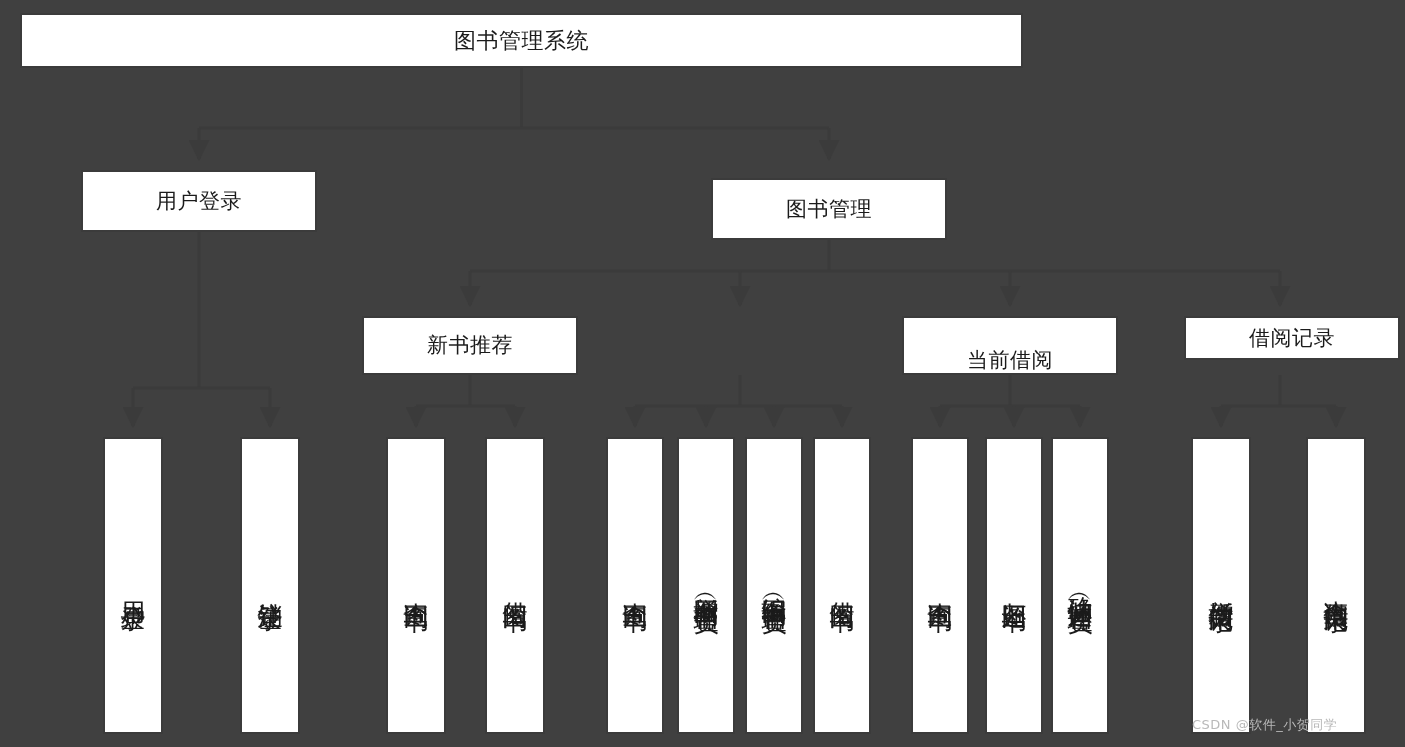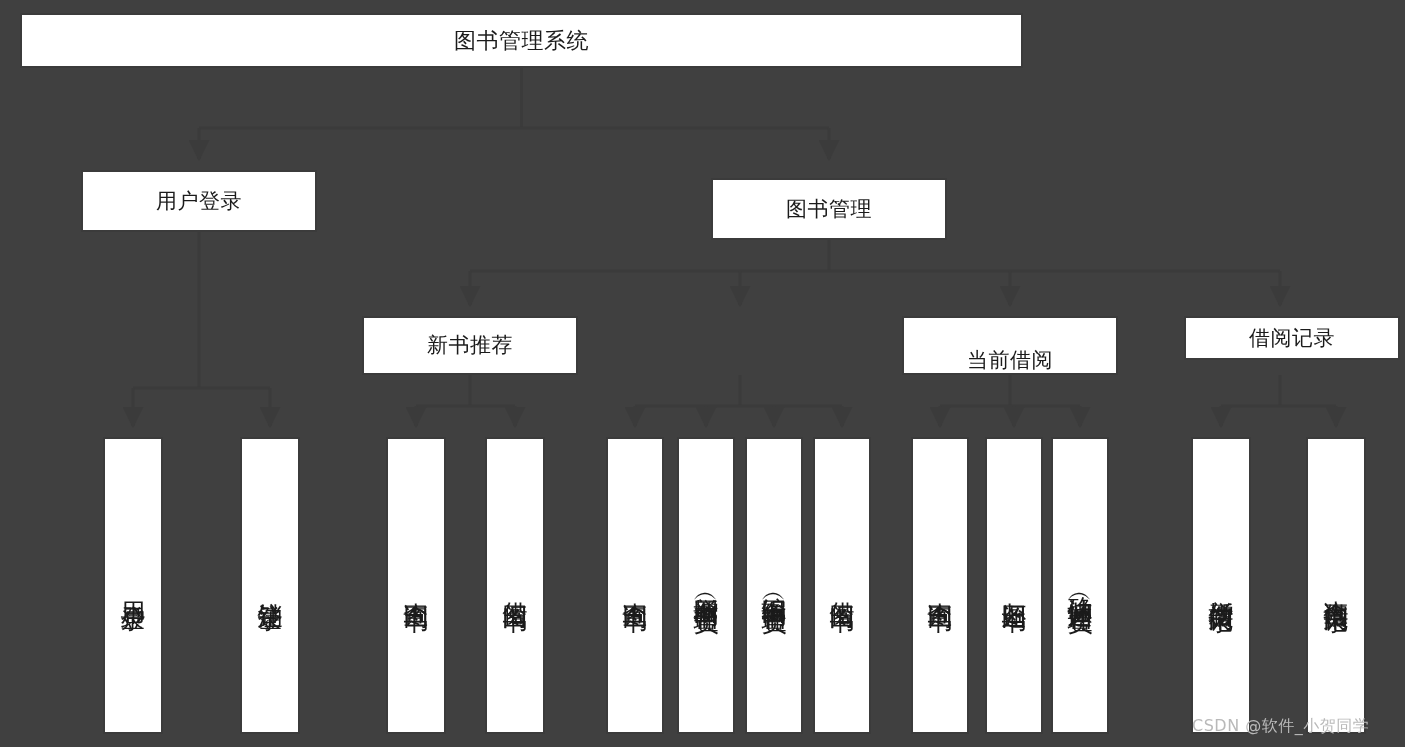--- a/index.html
+++ b/index.html
@@ -60,21 +60,21 @@
     writing-mode: vertical-rl;
     text-orientation: upright;
     font-size: 25px;
     line-height: 1.0;
     letter-spacing: 2px;
     white-space: normal;
     max-height: 100%;
   }
   .watermark {
     position: absolute;
-    font-size: 16px;
+    font-size: 13px;
     color: #b9b9b9;
     white-space: nowrap;
     letter-spacing: 0.5px;
   }
 </style>
 </head>
 <body>
 
 <div id="canvas">
 

